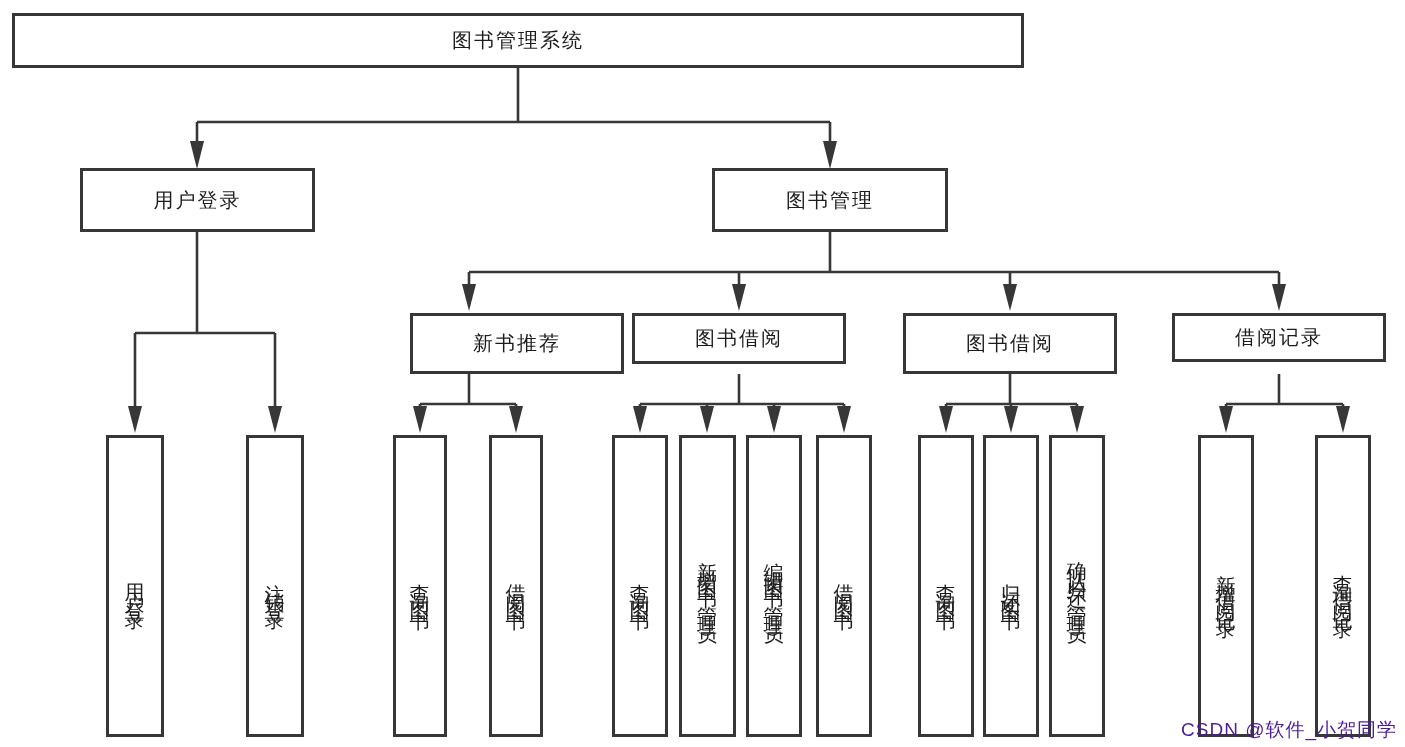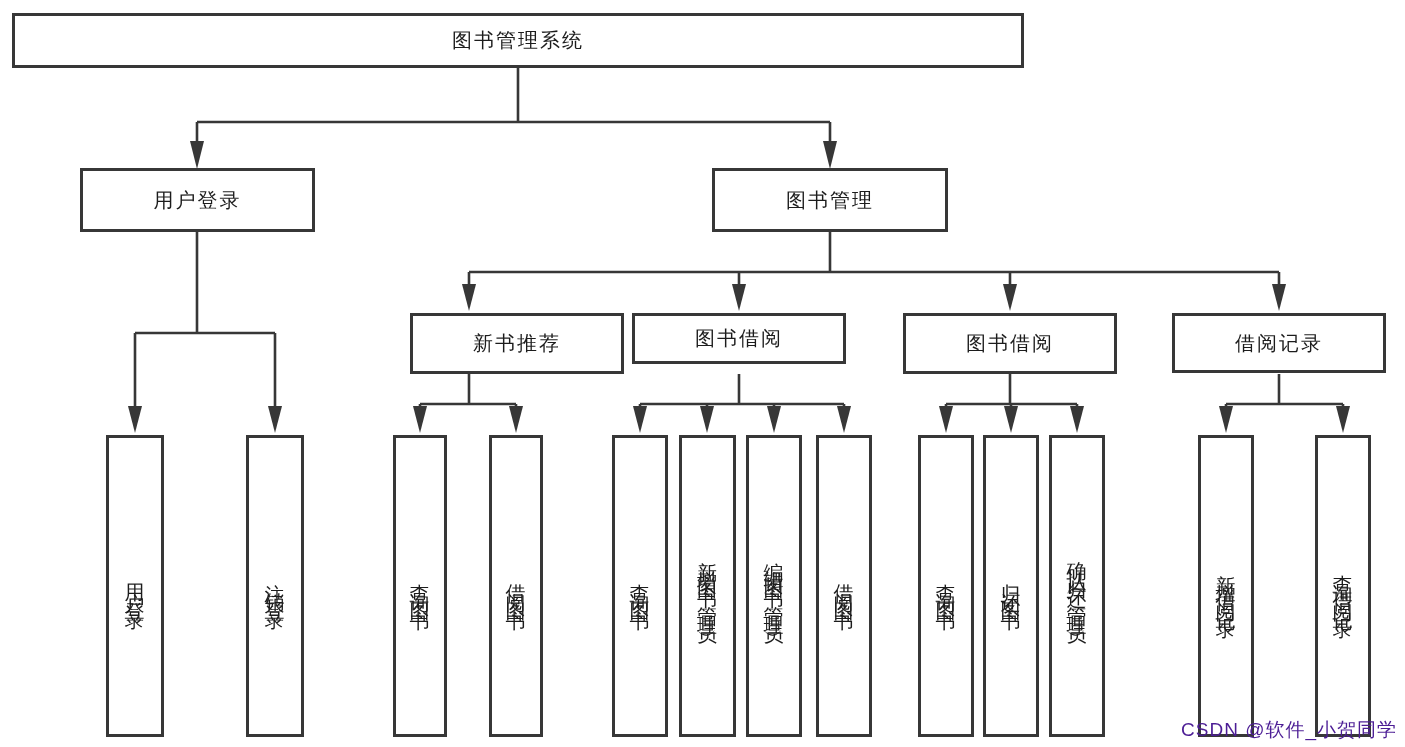--- a/index.html
+++ b/index.html
@@ -109,21 +109,21 @@
 
   <div class="node" style="left:362px; top:313px; width:214px; height:61px;margin-left:48px;">
     <span class="lbl">新书推荐</span>
   </div>
   <div class="node" style="left:632px; top:313px; width:214px; height:51px;">
     <span class="lbl">图书借阅</span>
   </div>
   <div class="node" style="left:903px; top:313px; width:214px; height:61px;">
     <span class="lbl">图书借阅</span>
   </div>
-  <div class="node" style="left:1172px; top:313px; width:214px; height:60px;">
+  <div class="node" style="left:1172px; top:313px; width:214px; height:49px;">
     <span class="lbl">借阅记录</span>
   </div>
 
   <div class="node node-v" style="left:106px; top:435px; width:58px; height:302px;">
     <span class="lbl">用户登录</span>
   </div>
   <div class="node node-v" style="left:246px; top:435px; width:58px; height:302px;">
     <span class="lbl">注销登录</span>
   </div>
 

